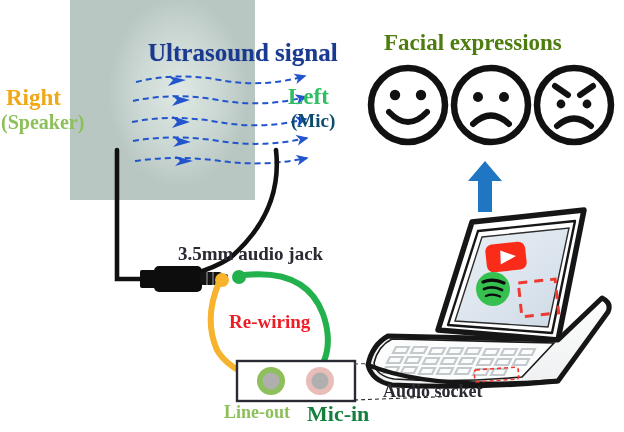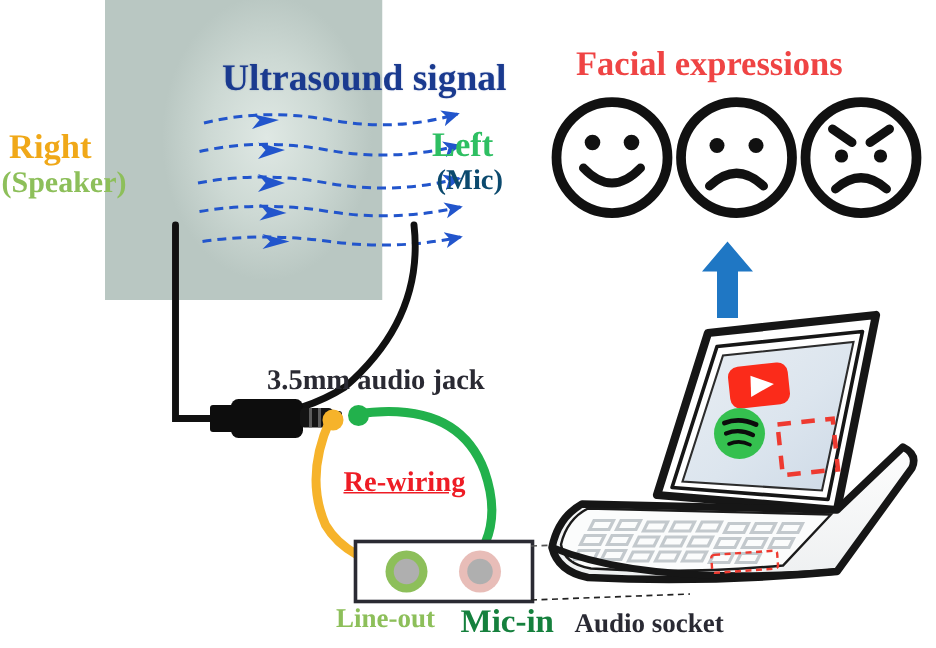--- a/index.html
+++ b/index.html
@@ -9,30 +9,30 @@
     font-family:"Liberation Serif", serif;
     -webkit-font-smoothing:antialiased;
   }
   #stage{position:absolute;left:0;top:0;width:624px;height:356px;}
   .abs{position:absolute;}
   .lbl{position:absolute;white-space:nowrap;font-weight:bold;line-height:1;}
 
   
   #ultrasound-label{left:148px;top:40px;font-size:25px;color:#1A3A8F;
      text-shadow:0 0 1px rgba(26,58,143,.35);}
-  #facial-label{left:384px;top:31px;font-size:23px;color:#ef4444;}
+  #facial-label{left:384px;top:31px;font-size:23px;color:#4d7c0f;}
   #right-label{left:6px;top:86px;font-size:23px;color:#F0A818;}
   #speaker-label{left:1px;top:112px;font-size:20px;color:#8DBF5A;}
   #left-label{left:288px;top:85px;font-size:23px;color:#2EBF62;text-align:right;}
   #mic-label{left:291px;top:111px;font-size:19px;color:#0c4a6e;}
   #jack-label{left:178px;top:244px;font-size:19px;color:#2A2A33;}
-  #rewiring-label{left:229px;top:312px;font-size:19px;color:#EE1C25;text-decoration:underline;}
+  #rewiring-label{left:229px;top:312px;font-size:19px;color:#EE1C25;}
   #lineout-label{left:224px;top:403px;font-size:18px;color:#8DBF5A;text-align:center;}
   #micin-label{left:307px;top:403px;font-size:22px;color:#15803d;font-family:Liberation Serif, serif;}
-  #audiosocket-label{left:383px;top:406px;font-size:18px;color:#2A2A33;}
+  #audiosocket-label{left:383px;top:382px;font-size:18px;color:#2A2A33;}
 
   
   #head-photo{left:70px;top:0px;width:185px;height:200px;overflow:hidden;}
   #photo-bg{position:absolute;left:0;top:0;width:185px;height:200px;
     background:
       radial-gradient(ellipse 70px 95px at 108px 92px,#dfe8e4 0%,#cdd9d4 55%,#b9c7c2 100%),
       linear-gradient(180deg,#ffffff 0%,#fbfcfc 100%);
   }
   svg{display:block;overflow:visible;}
 </style>

